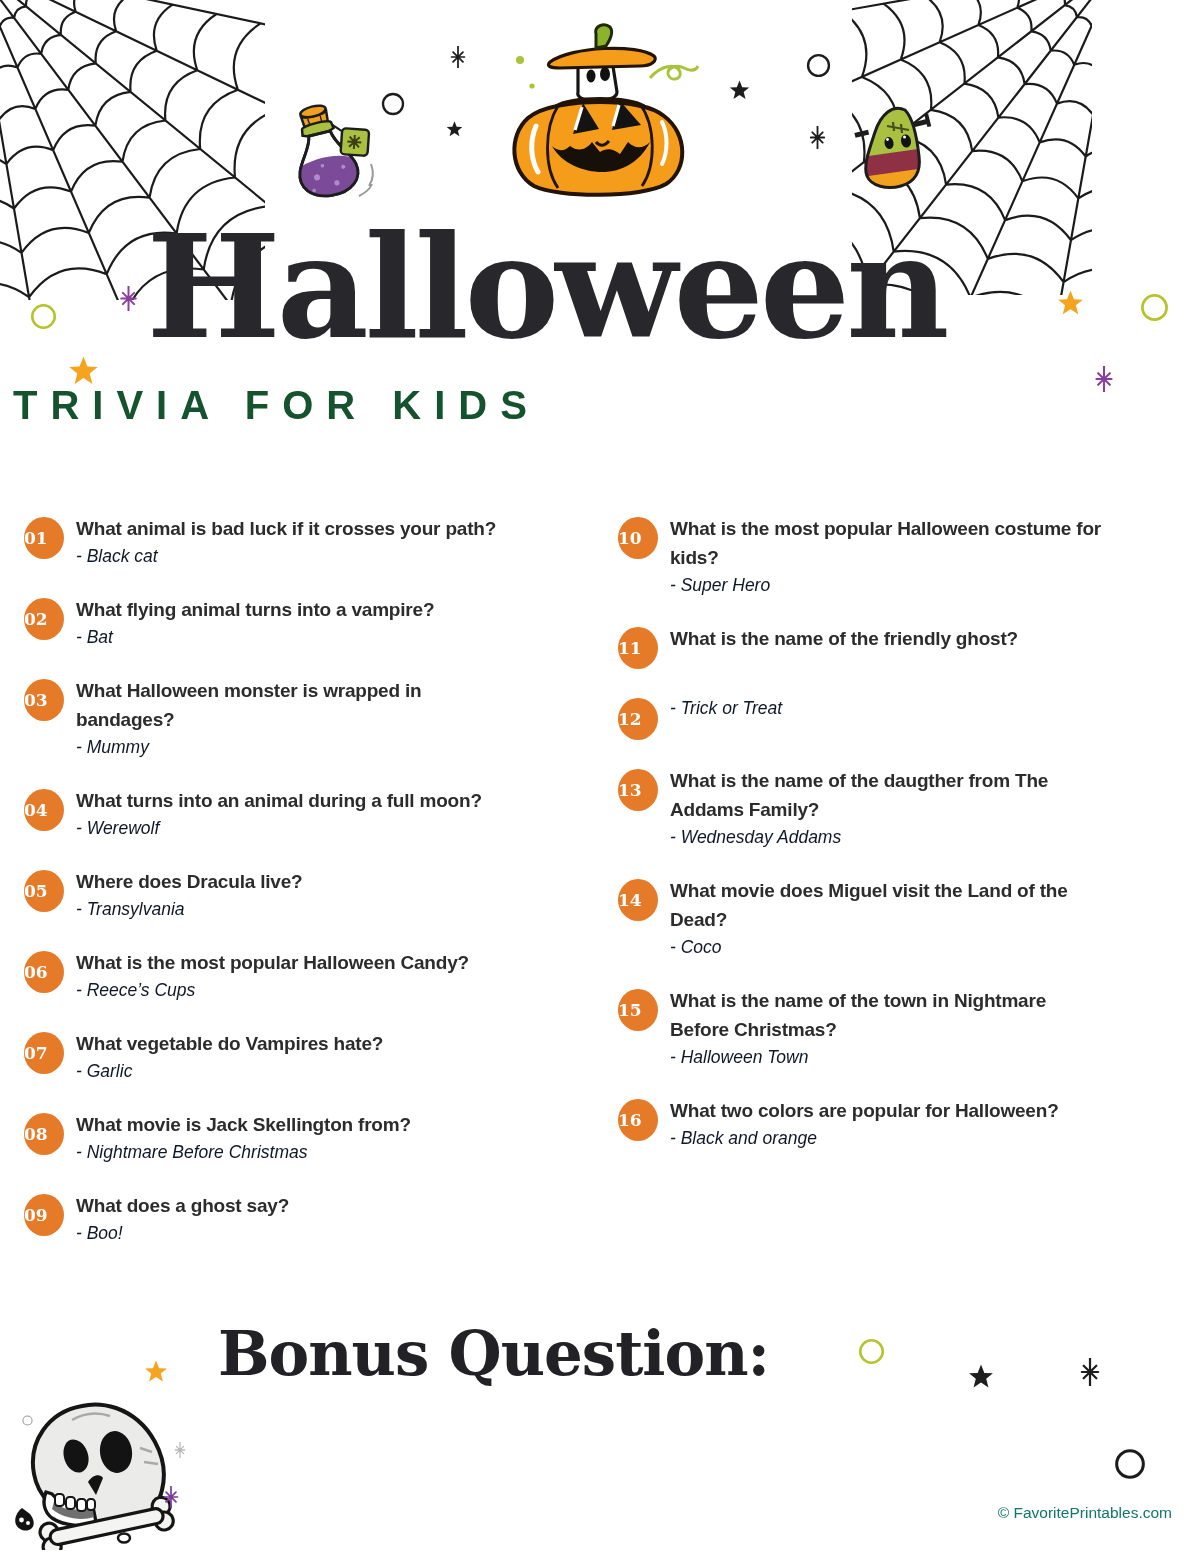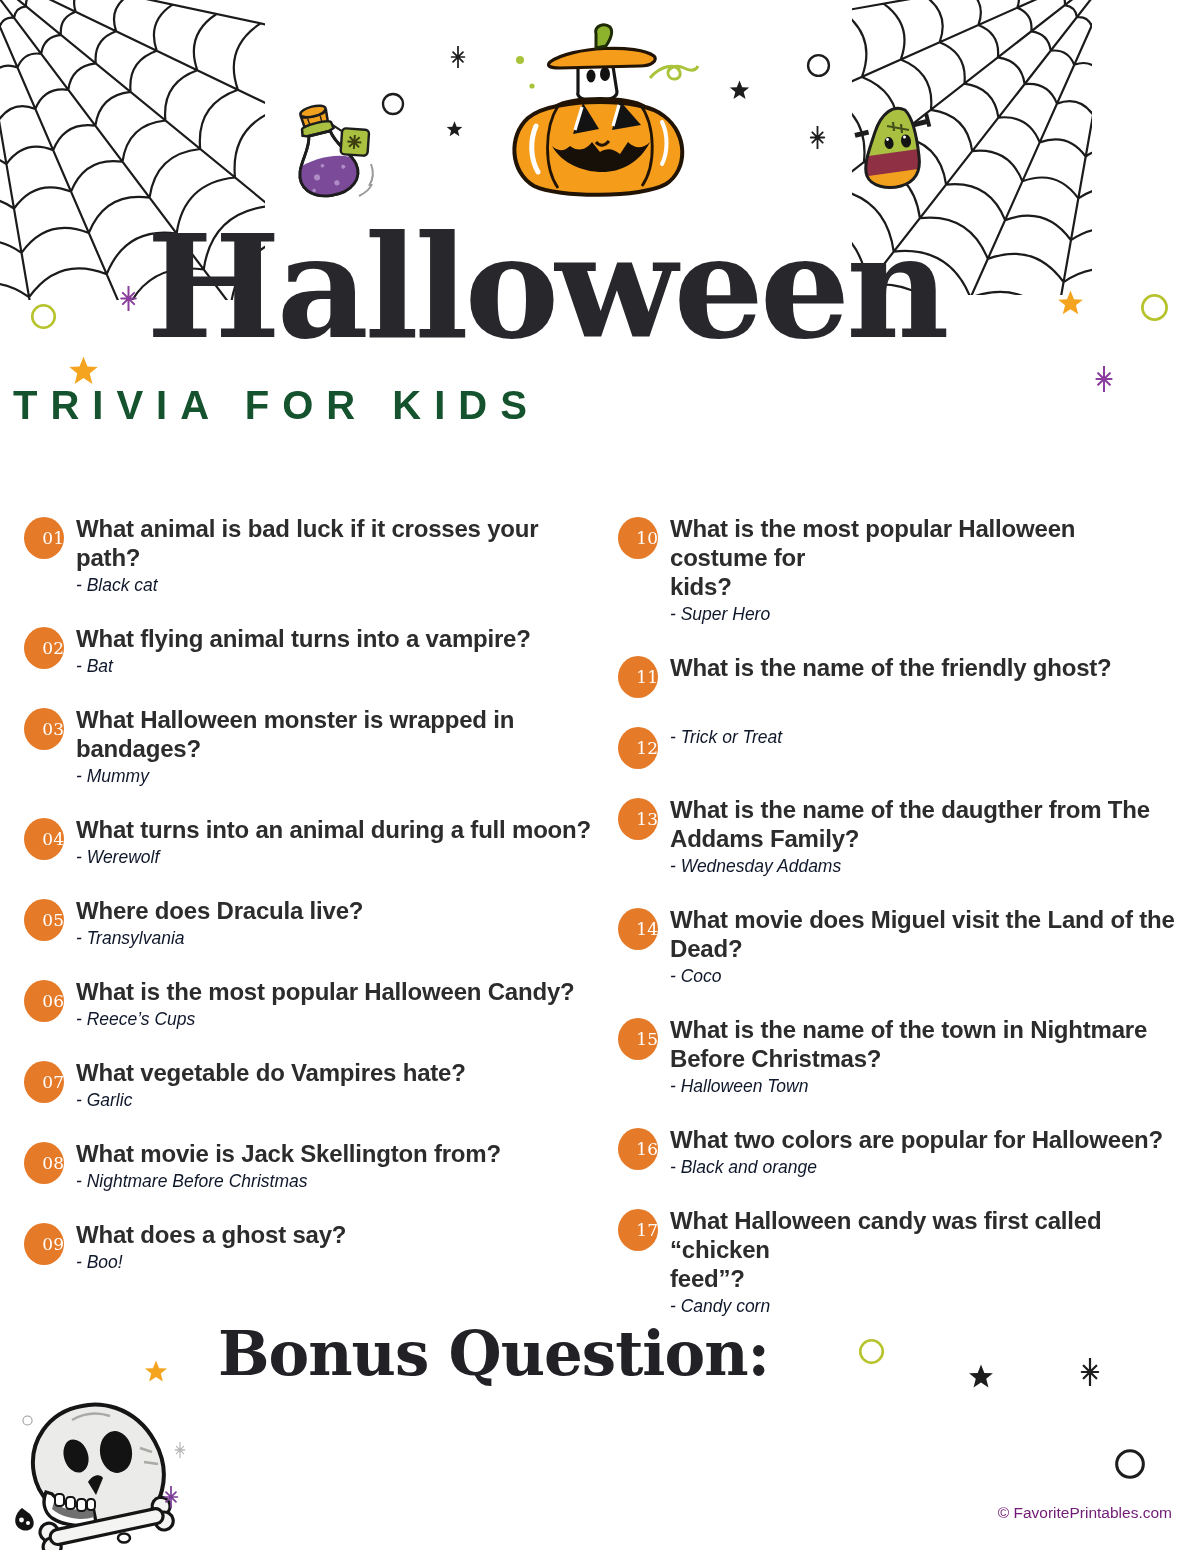--- a/index.html
+++ b/index.html
@@ -16,29 +16,29 @@
       font-weight:bold;font-size:40px;letter-spacing:13px;color:#14532d;text-indent:13px;}
   
   .deco{position:absolute;}
   
   .questions{position:absolute;top:514px;left:24px;width:1152px;display:flex;gap:24px;}
   .q-col{display:flex;flex-direction:column;}
   .q-col.left{width:570px;}
   .q-col.right{width:558px;}
   .q-item{display:flex;margin-bottom:26px;}
   .badge{flex:0 0 40px;width:40px;height:42px;margin-top:3px;margin-right:12px;border-radius:50%;
-      background:#e57a28;color:#fff;font-family:"DejaVu Serif",serif;font-weight:normal;
-      font-size:17px;line-height:42px;text-align:right;}
+      background:#e57a28;color:#fff;font-family:"DejaVu Serif",serif;font-weight:bold;
+      font-size:17px;line-height:42px;text-align:left;}
   .q-text{flex:1;}
-  .q{font-weight:bold;font-size:24px;line-height:29px;letter-spacing:-0.2px;color:#2c2c2c;white-space:pre-line;}
+  .q{font-weight:bold;font-size:19px;line-height:29px;letter-spacing:-0.2px;color:#2c2c2c;white-space:pre-line;}
   .a{font-style:italic;font-size:17.5px;line-height:26px;color:#0f172a;margin-top:0;}
   
   .bonus-heading{position:absolute;top:1318px;left:218px;
       font-family:"DejaVu Serif",serif;font-weight:bold;font-size:61px;color:#222226;letter-spacing:-1px;}
-  .footer{position:absolute;top:1504px;right:28px;font-size:15.5px;color:#701a75;}
+  .footer{position:absolute;top:1504px;right:28px;font-size:15.5px;color:#0f766e;}
 </style>
 </head>
 <body>
 
 <div id="page">
 
   <svg width="0" height="0" style="position:absolute">
     <defs>
       <polygon id="star5" points="12,0.5 15.1,8.2 23,8.6 16.8,13.6 18.9,21.6 12,17.1 5.1,21.6 7.2,13.6 1,8.6 8.9,8.2"></polygon>
       <path id="sparkle6" d="M12 0 L12 24 M5 12 L19 12 M6.6 6.6 L17.4 17.4 M17.4 6.6 L6.6 17.4" stroke="currentColor" stroke-width="1.9" stroke-linecap="round" fill="none"></path>
@@ -283,28 +283,20 @@
         <div class="a">- Halloween Town</div>
           </div>
       </div>
       <div class="q-item">
         <div class="badge">16</div>
         <div class="q-text">
             <div class="q">What two colors are popular for Halloween?</div>
         <div class="a">- Black and orange</div>
           </div>
       </div>
-      <div class="q-item">
-        <div class="badge">17</div>
-        <div class="q-text">
-            <div class="q">What Halloween candy was first called “chicken
-feed”?</div>
-        <div class="a">- Candy corn</div>
-          </div>
-      </div>
     </div>
   </div>
 
   <div class="bonus-heading">Bonus Question:</div>
 
   <svg class="deco" style="left:12px;top:1390px" width="175" height="160" viewBox="0 0 175 160">
     <path d="M70 16 C36 22 16 52 22 84 C26 106 42 122 66 128 C64 134 66 140 74 142 C82 144 88 140 90 134 C118 138 144 126 150 100 C158 68 138 30 104 18 C92 14 82 13 70 16 Z" fill="#ebebe9" stroke="#151515" stroke-width="4"></path>
     <path d="M60 30 C72 23 86 22 98 26 M128 58 L140 62 M132 72 L146 74" stroke="#a9a9a6" stroke-width="2.4" fill="none"></path>
     <ellipse cx="64" cy="66" rx="12" ry="17" fill="#131313" transform="rotate(-18 64 66)"></ellipse>
     <ellipse cx="104" cy="62" rx="16" ry="21" fill="#131313" transform="rotate(-8 104 62)"></ellipse>

